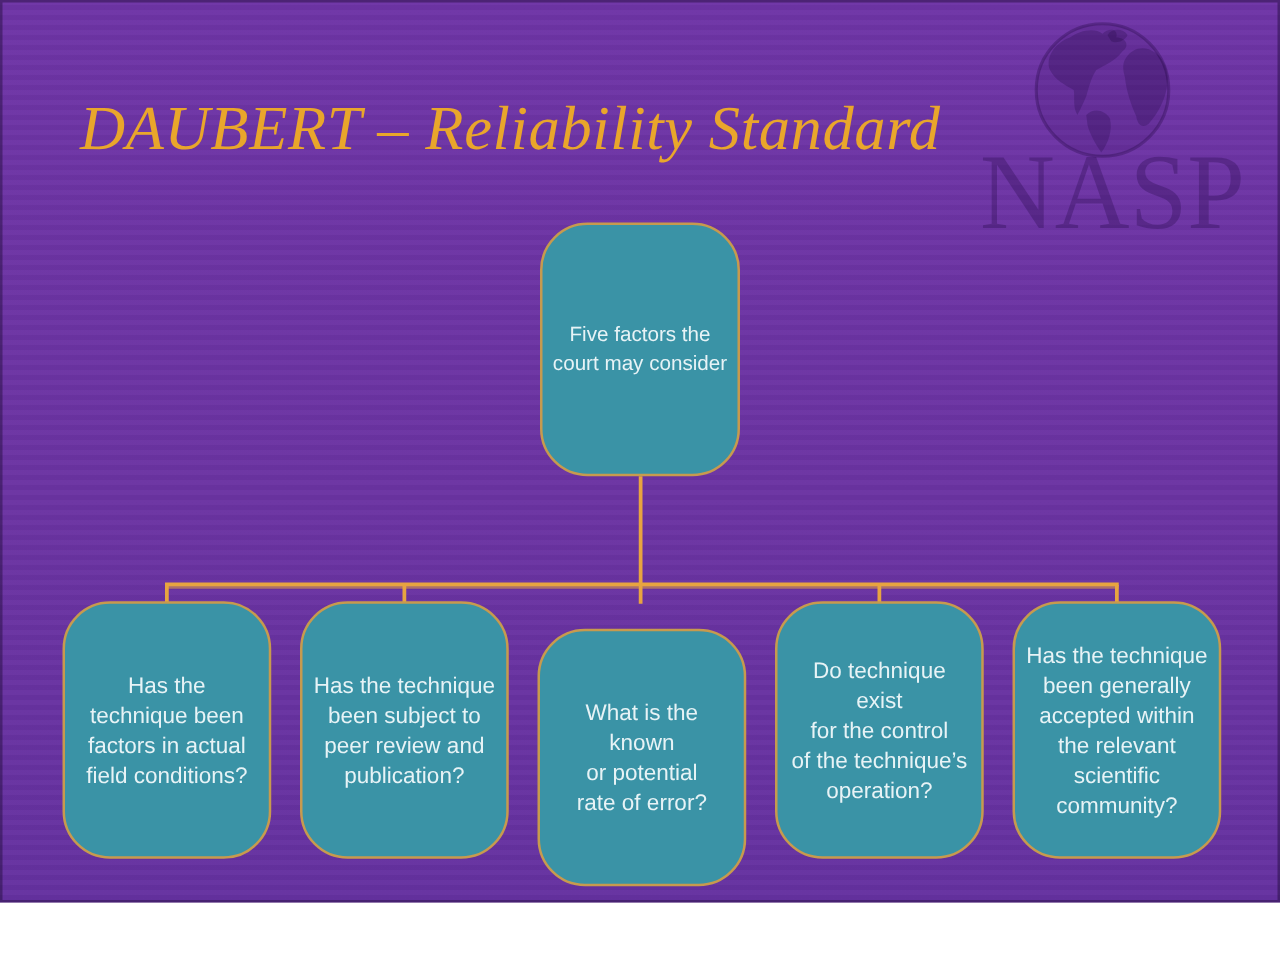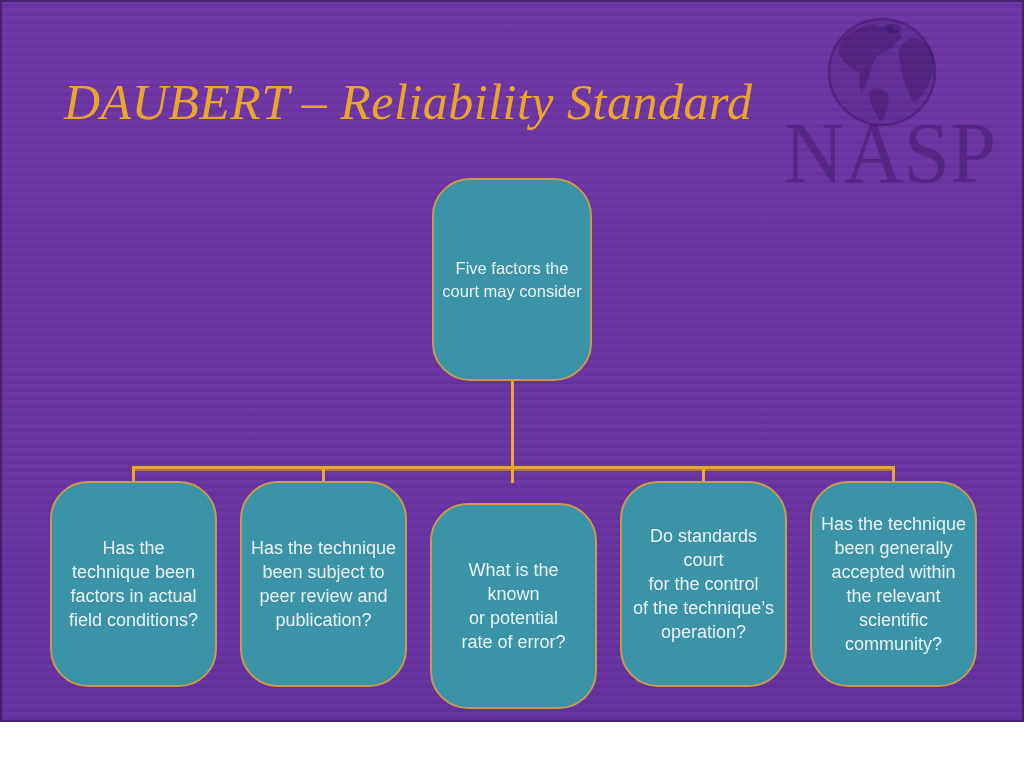--- a/index.html
+++ b/index.html
@@ -99,21 +99,21 @@
 been subject to
 peer review and
 publication?</span>
   </div>
   <div class="node node-child c3">
     <span>What is the known
 or potential
 rate of error?</span>
   </div>
   <div class="node node-child c4">
-    <span>Do standards court
+    <span>Do technique exist
 for the control
 of the technique’s
 operation?</span>
   </div>
   <div class="node node-child c5">
     <span>Has the technique
 been generally
 accepted within
 the relevant
 scientific

